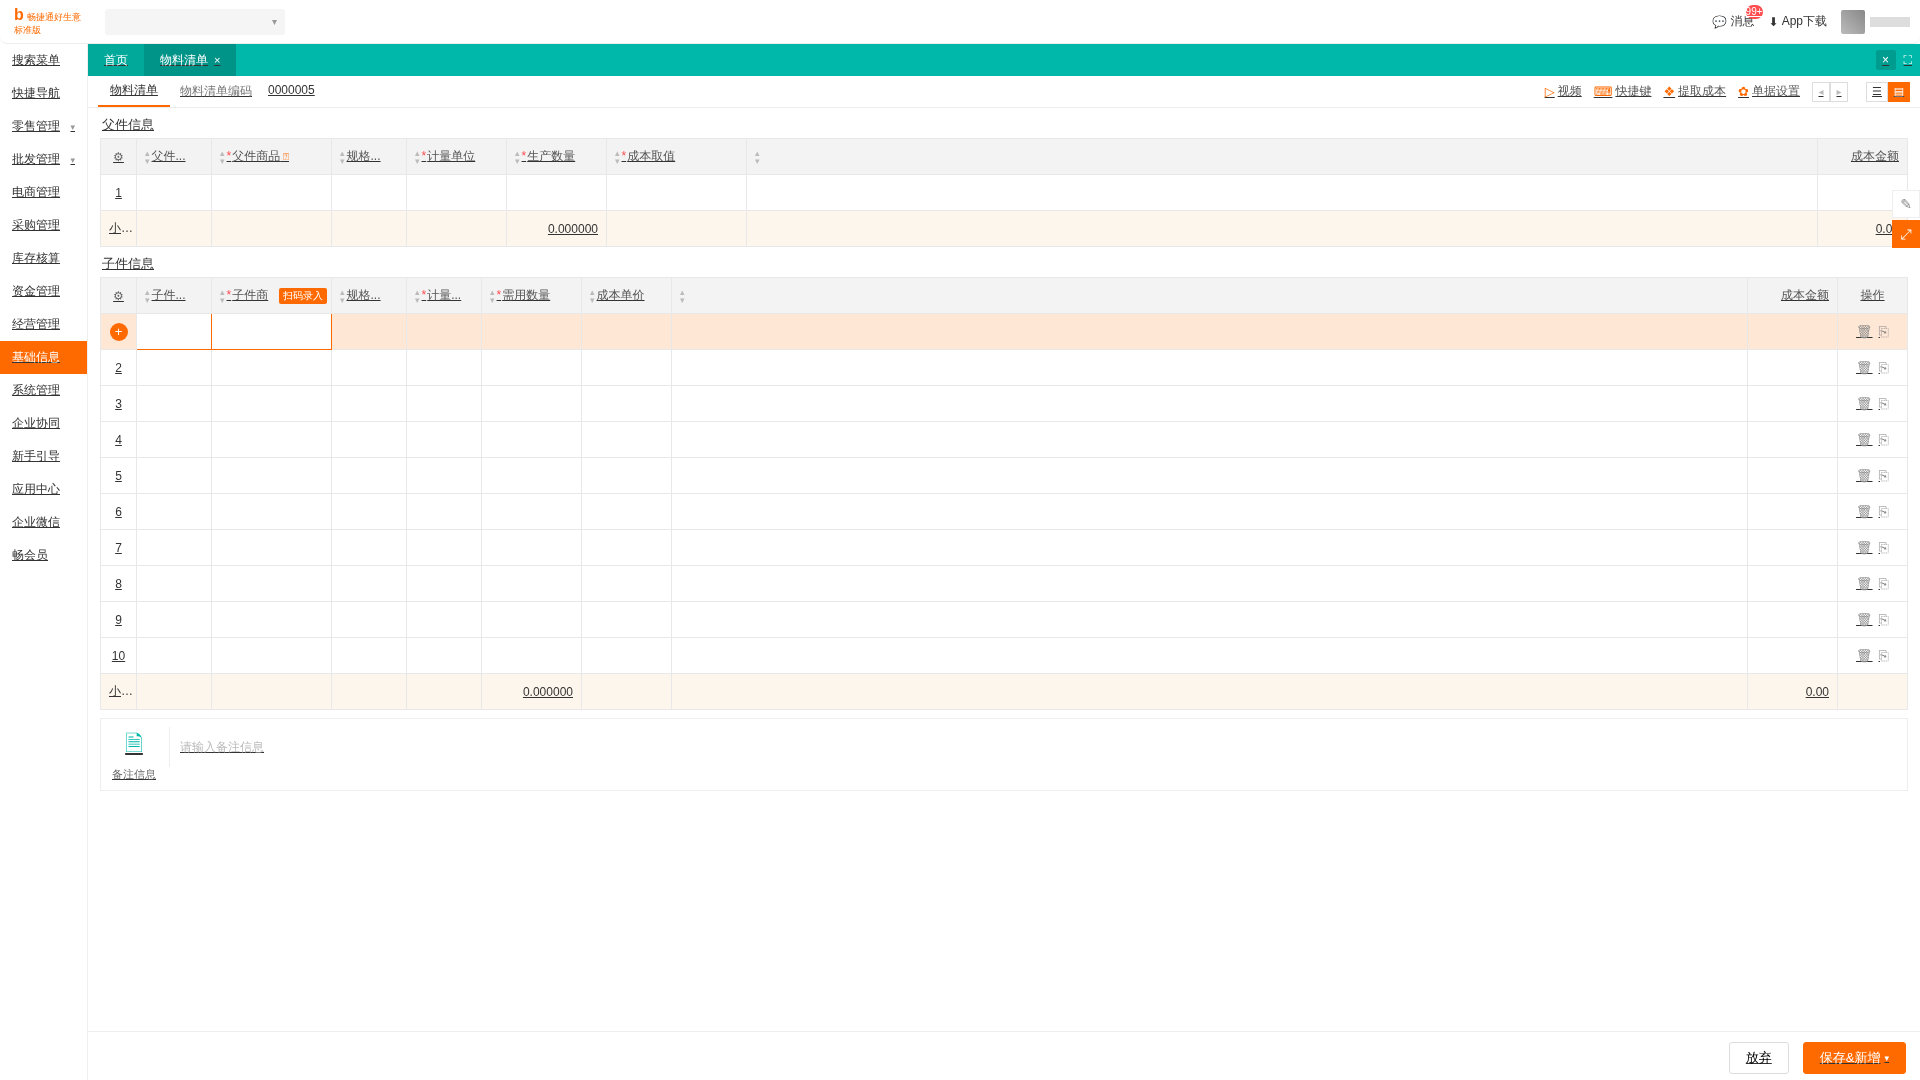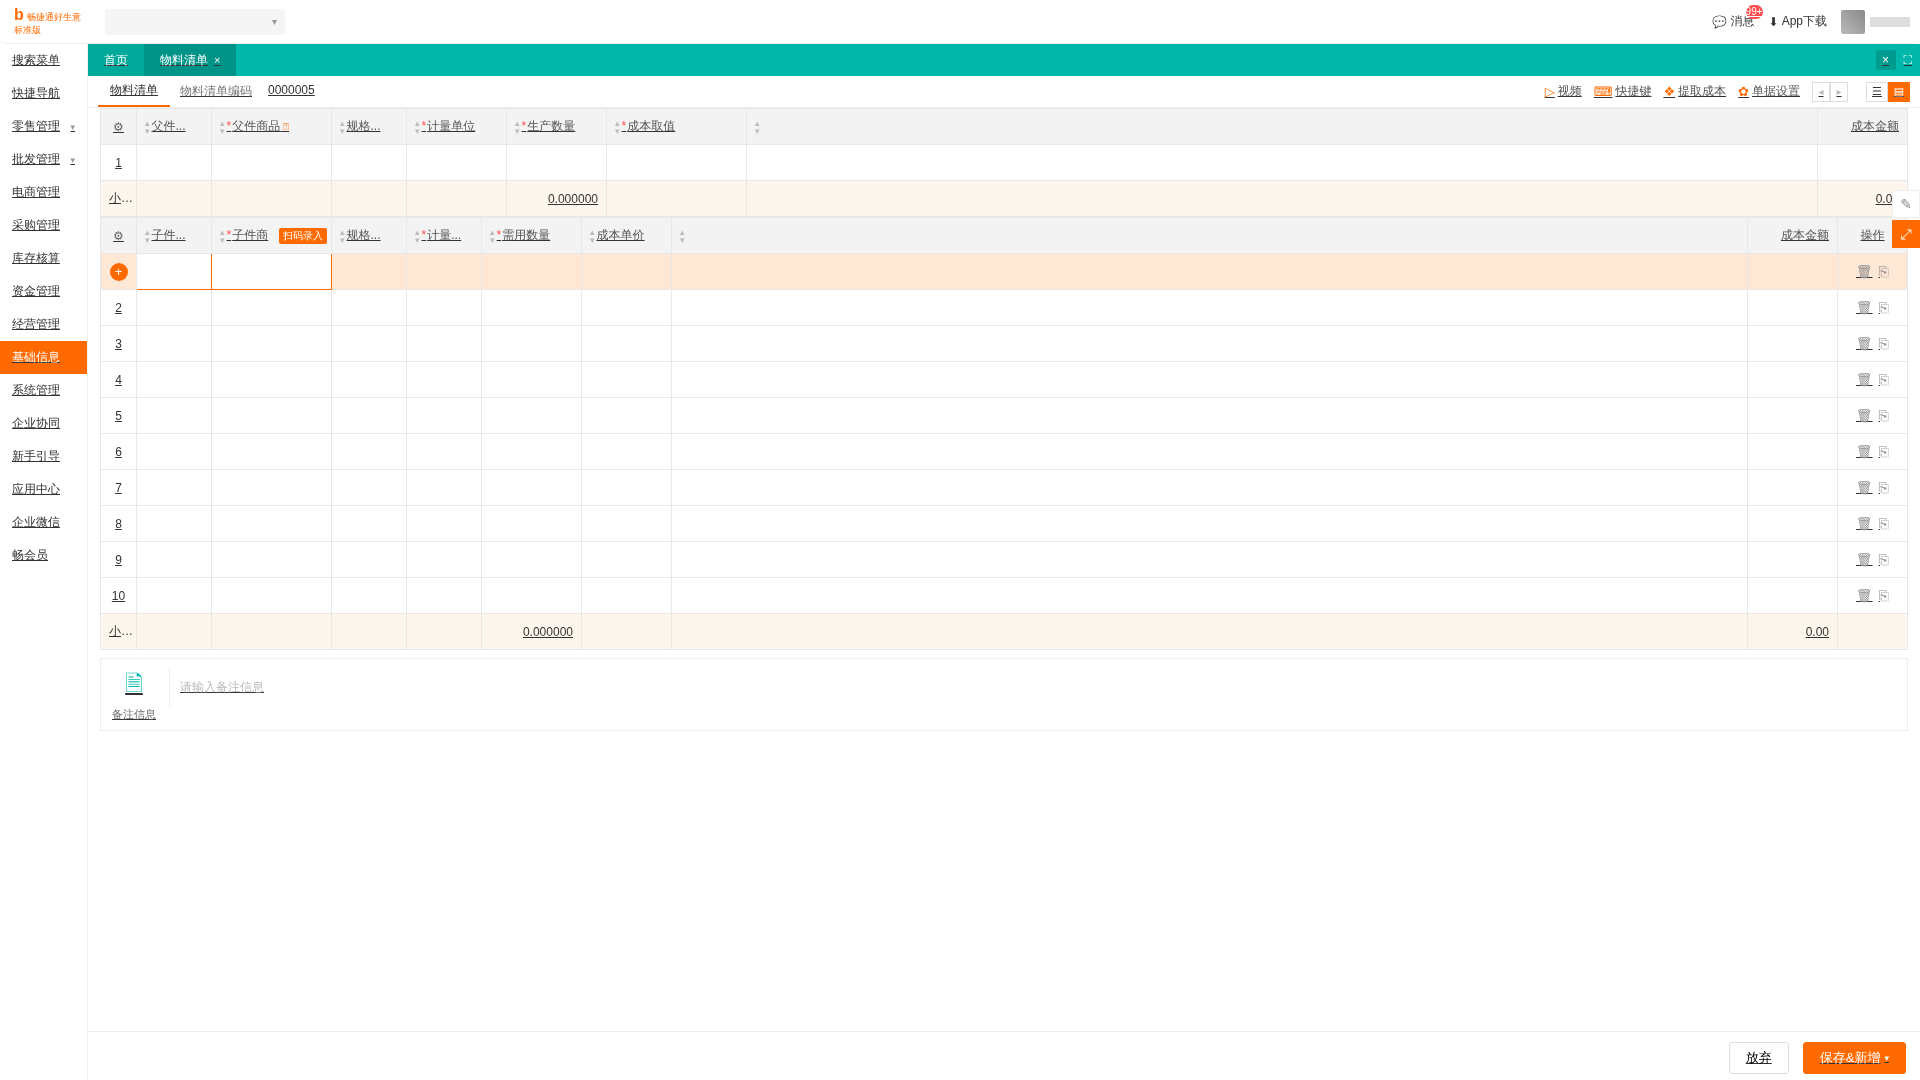--- a/index.html
+++ b/index.html
@@ -221,20 +221,21 @@
             <div class="nav-arrow">▸</div>
           </div>
           <div class="view-toggles">
             <div class="view-btn">☰</div>
             <div class="view-btn active">▤</div>
           </div>
         </div>
       </div>
 
       <div class="scroll-area">
+        <div class="section-title">父件信息</div>
         <div class="table-wrap">
           <table>
             <colgroup>
                 <col style="width:36px">
                 <col style="width:75px">
                 <col style="width:120px">
                 <col style="width:75px">
                 <col style="width:100px">
                 <col style="width:100px">
                 <col style="width:140px">
@@ -274,20 +275,21 @@
                   <td></td>
                 <td class="num">0.000000</td>
                   <td></td>
                   <td></td>
                 <td class="amount-col">0.00</td>
               </tr>
             </tbody>
           </table>
         </div>
 
+        <div class="section-title">子件信息</div>
         <div class="table-wrap">
           <table>
             <colgroup>
                 <col style="width:36px">
                 <col style="width:75px">
                 <col style="width:120px">
                 <col style="width:75px">
                 <col style="width:75px">
                 <col style="width:100px">
                 <col style="width:90px">

